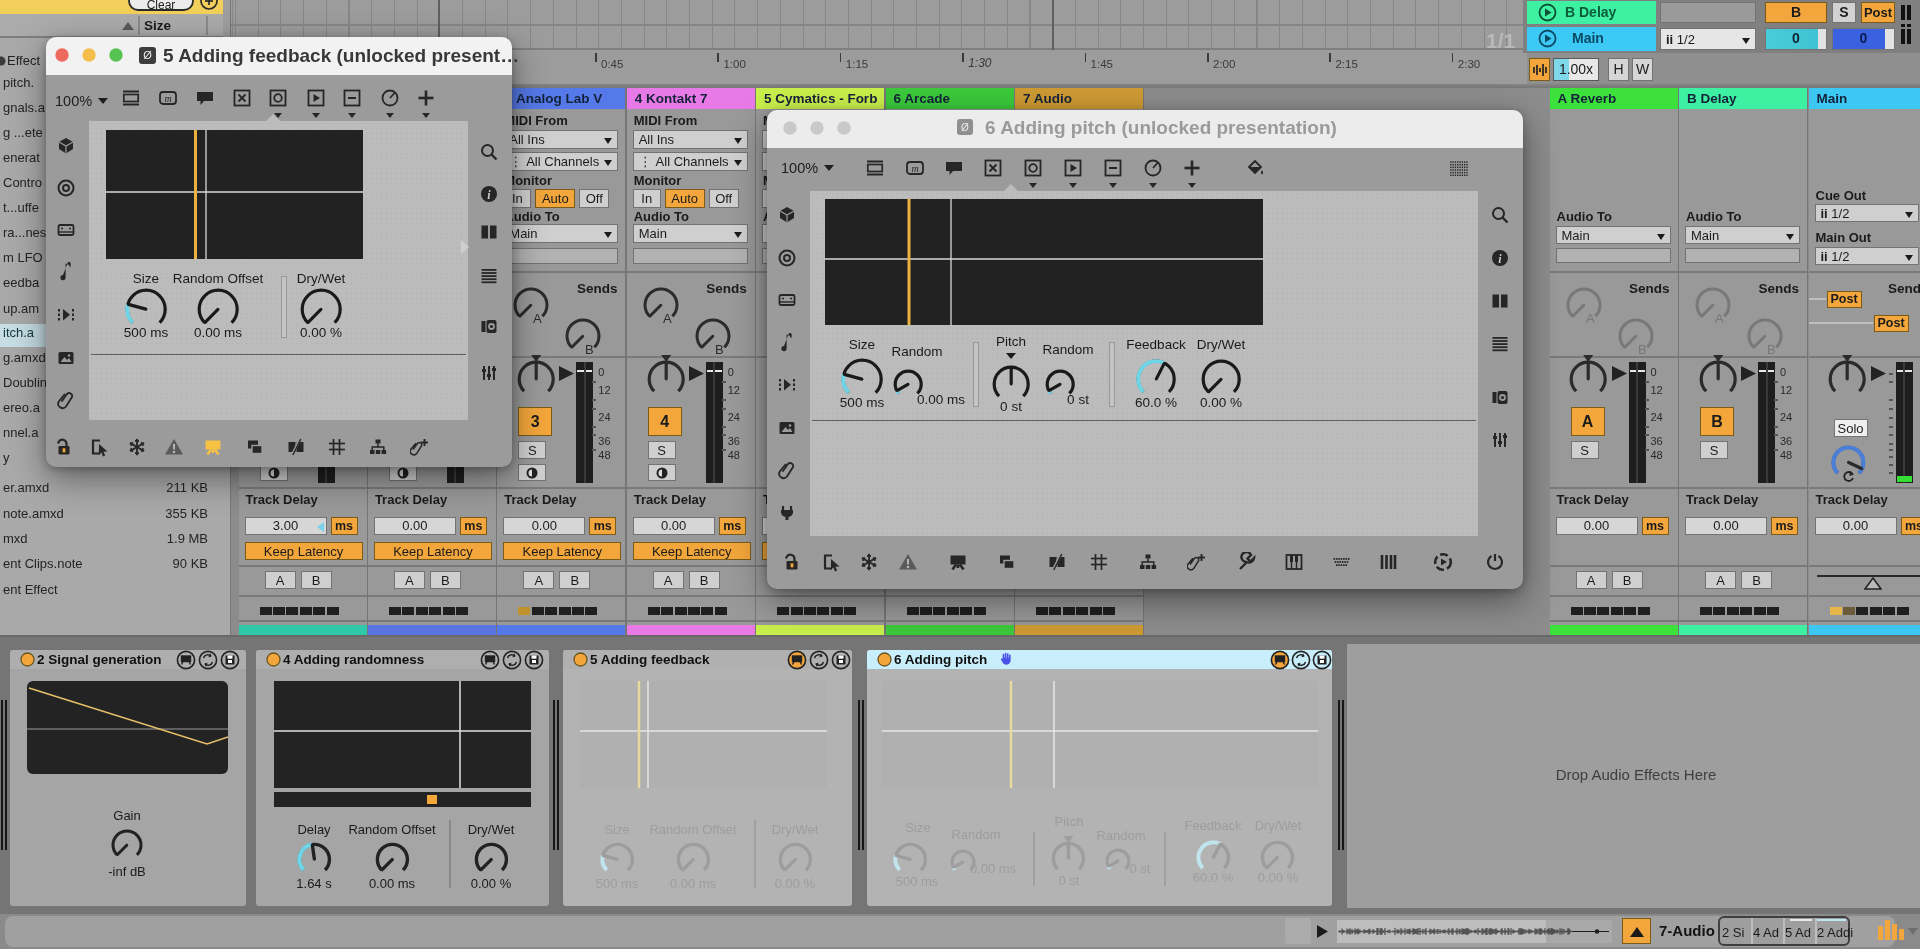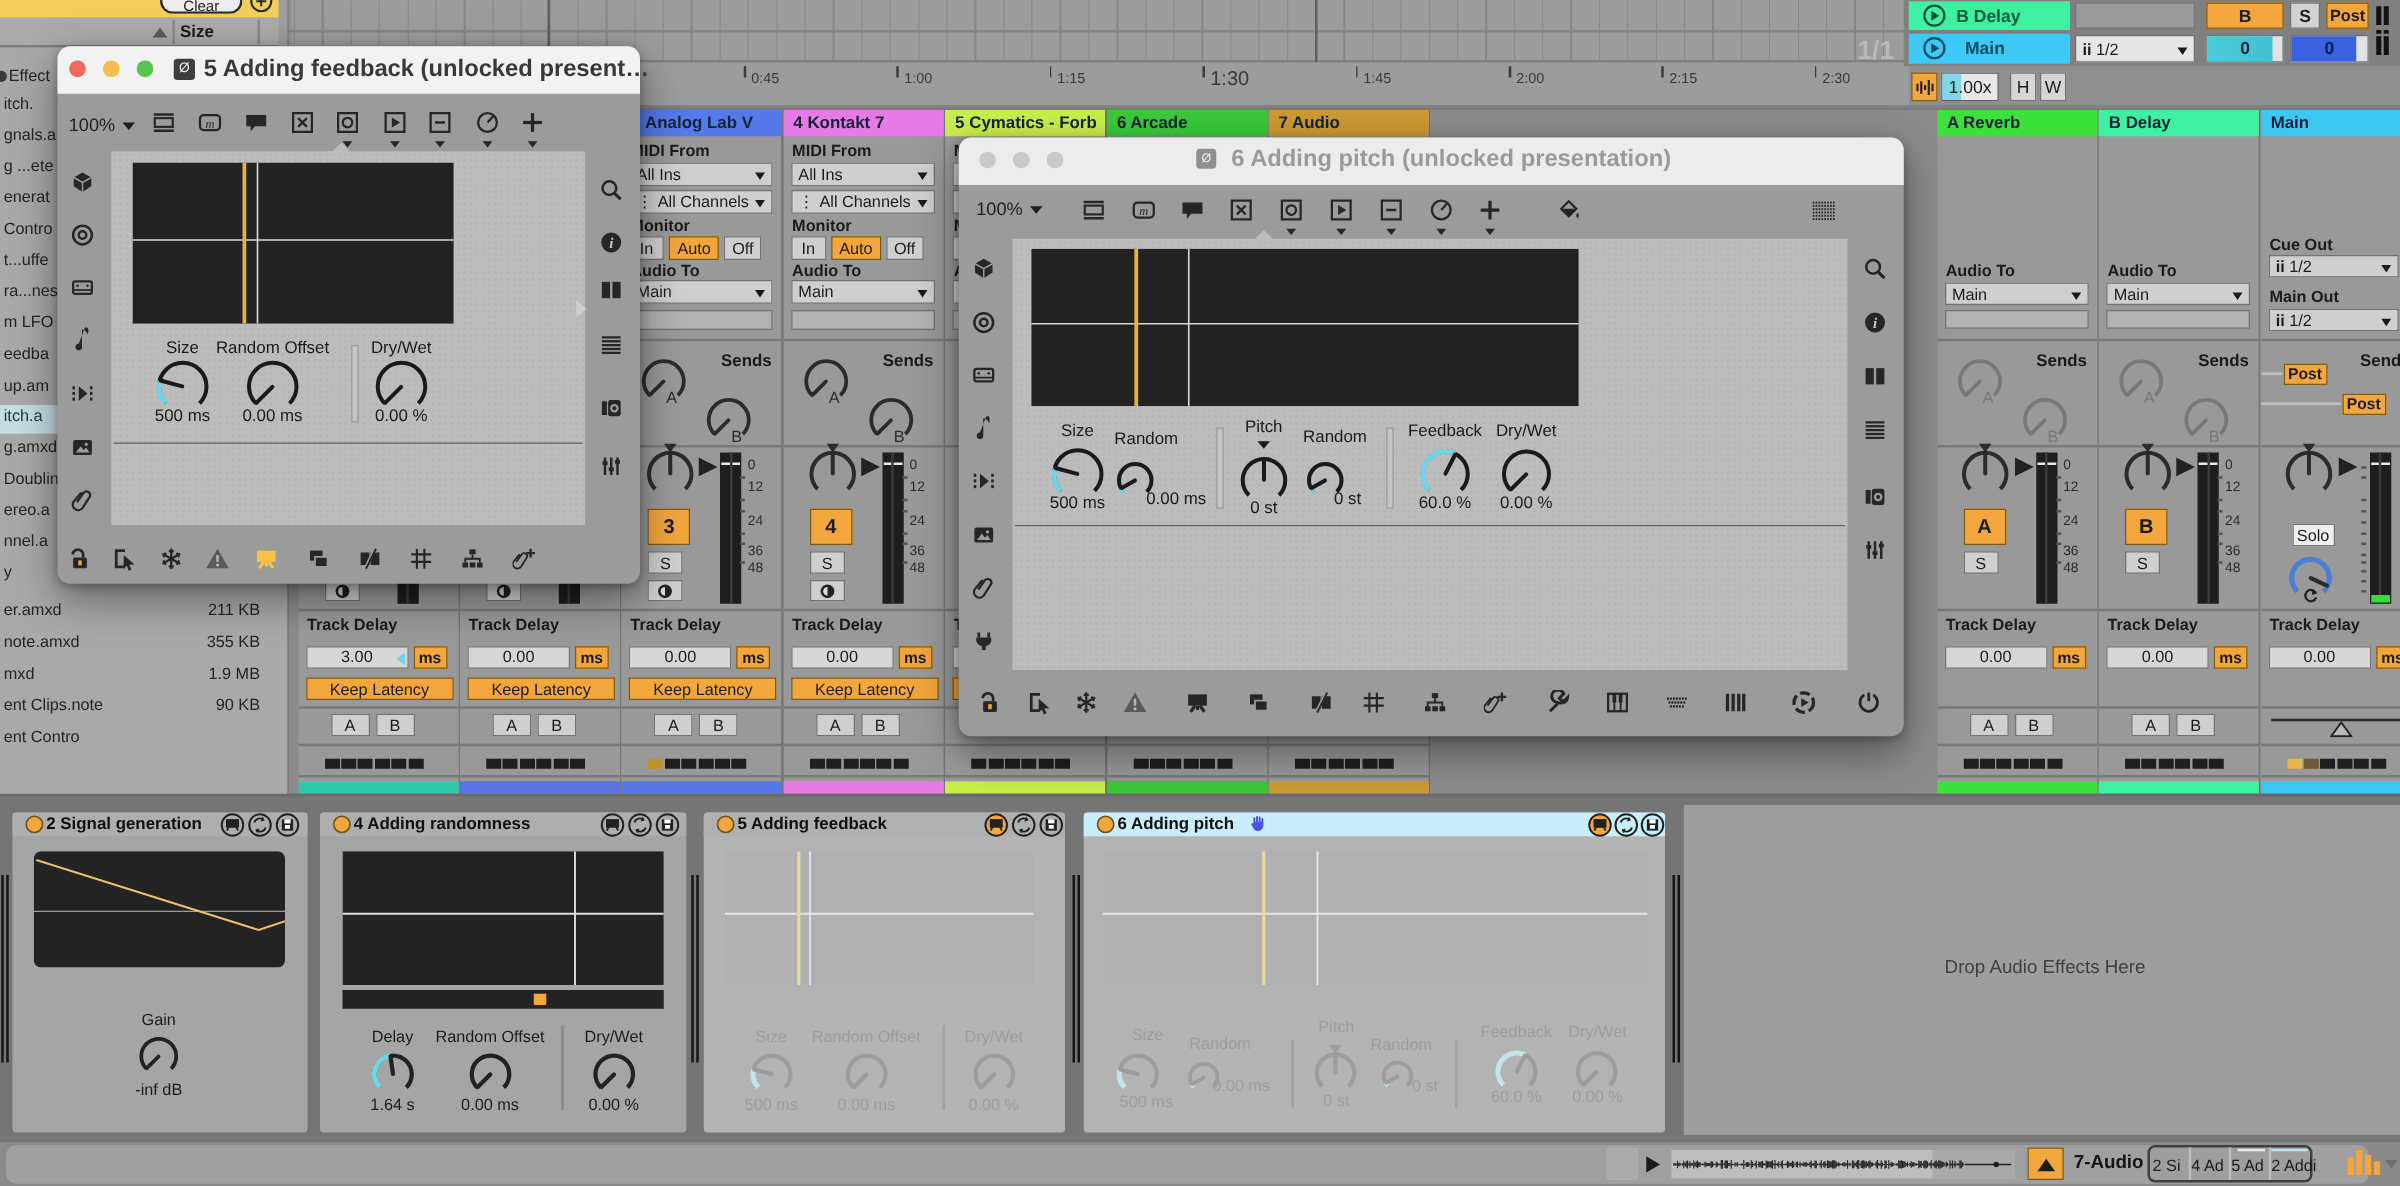--- a/index.html
+++ b/index.html
@@ -14,21 +14,21 @@
 <div class="a" style="left:438px;top:0px;width:2px;height:50px;background:#5f5f5f;"></div>
 <div class="a" style="left:1052px;top:0px;width:2px;height:50px;background:#5f5f5f;"></div>
 <div class="a" style="left:230px;top:50px;width:1297px;height:36px;background:#9c9c9c;"></div>
 <div class="a" style="left:230px;top:84px;width:1690px;height:3px;background:#828282;"></div>
 <div class="t" style="left:601.0px;top:63.5px;font-size:11.5px;color:#3a3a3a;font-weight:400;">0:45</div>
 <div class="a" style="left:595.0px;top:53px;width:1.5px;height:9px;background:#3a3a3a;"></div>
 <div class="t" style="left:723.4px;top:63.5px;font-size:11.5px;color:#3a3a3a;font-weight:400;">1:00</div>
 <div class="a" style="left:717.4px;top:53px;width:1.5px;height:9px;background:#3a3a3a;"></div>
 <div class="t" style="left:845.8px;top:63.5px;font-size:11.5px;color:#3a3a3a;font-weight:400;">1:15</div>
 <div class="a" style="left:839.8px;top:53px;width:1.5px;height:9px;background:#3a3a3a;"></div>
-<div class="t" style="left:968.2px;top:63.5px;font-size:16px;color:#3a3a3a;font-weight:400;">1:30</div>
+<div class="t" style="left:968.2px;top:63.5px;font-size:12px;color:#3a3a3a;font-weight:400;font-style:italic;">1:30</div>
 <div class="a" style="left:962.2px;top:53px;width:1.5px;height:9px;background:#3a3a3a;"></div>
 <div class="t" style="left:1090.6px;top:63.5px;font-size:11.5px;color:#3a3a3a;font-weight:400;">1:45</div>
 <div class="a" style="left:1084.6px;top:53px;width:1.5px;height:9px;background:#3a3a3a;"></div>
 <div class="t" style="left:1213.0px;top:63.5px;font-size:11.5px;color:#3a3a3a;font-weight:400;">2:00</div>
 <div class="a" style="left:1207.0px;top:53px;width:1.5px;height:9px;background:#3a3a3a;"></div>
 <div class="t" style="left:1335.4px;top:63.5px;font-size:11.5px;color:#3a3a3a;font-weight:400;">2:15</div>
 <div class="a" style="left:1329.4px;top:53px;width:1.5px;height:9px;background:#3a3a3a;"></div>
 <div class="t" style="left:1457.8000000000002px;top:63.5px;font-size:11.5px;color:#3a3a3a;font-weight:400;">2:30</div>
 <div class="a" style="left:1451.8000000000002px;top:53px;width:1.5px;height:9px;background:#3a3a3a;"></div>
 <div class="t" style="left:1486px;top:41px;font-size:21px;color:#b9b9b9;font-weight:700;">1/1</div>
@@ -1361,21 +1361,21 @@
 <div class="a" style="left:138px;top:16px;width:1.5px;height:19px;background:#8a8a8a;"></div>
 <div class="t" style="left:144px;top:26px;font-size:13.5px;color:#1b1b1b;font-weight:700;">Size</div>
 <div class="a" style="left:206px;top:16px;width:1.5px;height:19px;background:#8a8a8a;"></div>
 <div class="a" style="left:223px;top:0px;width:7px;height:37px;background:#9e9e9e;"></div>
 <div class="a" style="left:229.5px;top:0px;width:1.8px;height:635px;background:#777777;"></div>
 <div class="a" style="left:0px;top:324px;width:230px;height:23px;background:#c6dde4;"></div>
 <svg class="a" style="left:-4px;top:56px" width="10" height="10">
     <circle cx="5" cy="5" r="4.5" fill="#3a3a3a"></circle>
   </svg>
 <div class="t" style="left:7px;top:61px;font-size:13px;color:#242424;font-weight:400;">Effect</div>
-<div class="t" style="left:3px;top:83px;font-size:13px;color:#242424;font-weight:400;">itch.</div>
+<div class="t" style="left:3px;top:83px;font-size:13px;color:#242424;font-weight:400;">pitch.</div>
 <div class="t" style="left:3px;top:108px;font-size:13px;color:#242424;font-weight:400;">gnals.a</div>
 <div class="t" style="left:3px;top:133px;font-size:13px;color:#242424;font-weight:400;">g ...ete</div>
 <div class="t" style="left:3px;top:158px;font-size:13px;color:#242424;font-weight:400;">enerat</div>
 <div class="t" style="left:3px;top:183px;font-size:13px;color:#242424;font-weight:400;">Contro</div>
 <div class="t" style="left:3px;top:208px;font-size:13px;color:#242424;font-weight:400;">t...uffe</div>
 <div class="t" style="left:3px;top:233px;font-size:13px;color:#242424;font-weight:400;">ra...nes</div>
 <div class="t" style="left:3px;top:258px;font-size:13px;color:#242424;font-weight:400;">m LFO</div>
 <div class="t" style="left:3px;top:283px;font-size:13px;color:#242424;font-weight:400;">eedba</div>
 <div class="t" style="left:3px;top:309px;font-size:13px;color:#242424;font-weight:400;">up.am</div>
 <div class="t" style="left:3px;top:333px;font-size:13px;color:#16363c;font-weight:400;">itch.a</div>
@@ -1385,21 +1385,21 @@
 <div class="t" style="left:3px;top:433px;font-size:13px;color:#242424;font-weight:400;">nnel.a</div>
 <div class="t" style="left:3px;top:458px;font-size:13px;color:#242424;font-weight:400;">y</div>
 <div class="t" style="left:3px;top:488px;font-size:13px;color:#242424;font-weight:400;">er.amxd</div>
 <div class="t" style="left:208px;top:488px;font-size:13px;color:#242424;font-weight:400;transform:translate(-100%,-50%);">211 KB</div>
 <div class="t" style="left:3px;top:514px;font-size:13px;color:#242424;font-weight:400;">note.amxd</div>
 <div class="t" style="left:208px;top:514px;font-size:13px;color:#242424;font-weight:400;transform:translate(-100%,-50%);">355 KB</div>
 <div class="t" style="left:3px;top:539px;font-size:13px;color:#242424;font-weight:400;">mxd</div>
 <div class="t" style="left:208px;top:539px;font-size:13px;color:#242424;font-weight:400;transform:translate(-100%,-50%);">1.9 MB</div>
 <div class="t" style="left:3px;top:564px;font-size:13px;color:#242424;font-weight:400;">ent Clips.note</div>
 <div class="t" style="left:208px;top:564px;font-size:13px;color:#242424;font-weight:400;transform:translate(-100%,-50%);">90 KB</div>
-<div class="t" style="left:3px;top:590px;font-size:13px;color:#242424;font-weight:400;">ent Contro</div>
+<div class="t" style="left:3px;top:590px;font-size:13px;color:#242424;font-weight:400;">ent Effect</div>
 <div class="a" style="left:46px;top:37px;width:466px;height:430px;background:#9b9b9b;border-radius:10px;box-shadow:0 12px 34px rgba(0,0,0,0.42),0 2px 8px rgba(0,0,0,0.25);"></div>
 <div class="a" style="left:46px;top:37px;width:466px;height:38px;background:#f2f2f2;border-radius:10px 10px 0 0;"></div>
 <svg class="a" style="left:55px;top:48px" width="14" height="14">
     <circle cx="7" cy="7" r="6.7" fill="#ee6a5f"></circle>
   </svg>
 <svg class="a" style="left:82px;top:48px" width="14" height="14">
     <circle cx="7" cy="7" r="6.7" fill="#f5bd4c"></circle>
   </svg>
 <svg class="a" style="left:109px;top:48px" width="14" height="14">
     <circle cx="7" cy="7" r="6.7" fill="#56c353"></circle>

